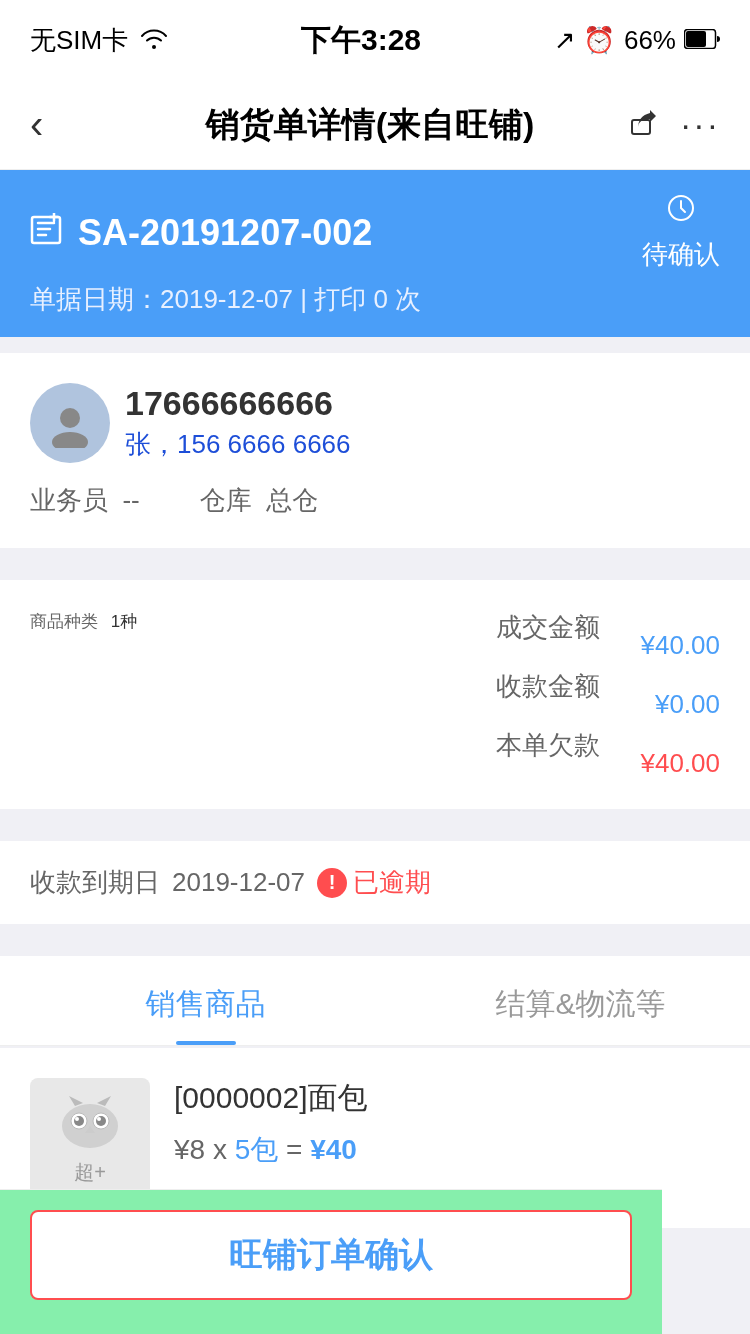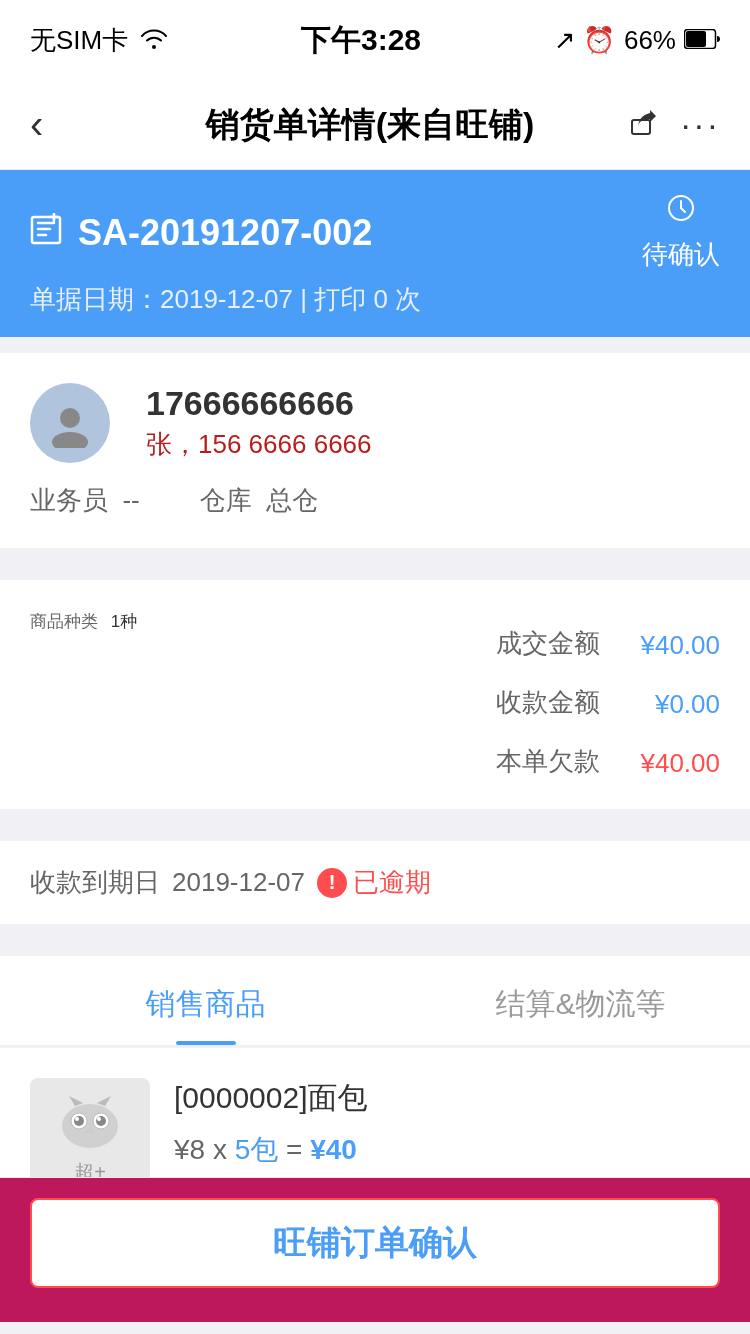--- a/index.html
+++ b/index.html
@@ -93,41 +93,41 @@
 
     
     .customer-section {
       background: #fff;
       padding: 30px;
       margin-top: 16px;
     }
     .customer-row {
       display: flex;
       align-items: center;
-      gap: 36px;
+      gap: 15px;
     }
     .avatar {
       width: 80px;
       height: 80px;
       border-radius: 50%;
       background: #b0c4de;
       display: flex;
       align-items: center;
       justify-content: center;
       font-size: 40px;
       color: #fff;
       flex-shrink: 0;
     }
     .customer-info h3 {
       font-size: 34px;
       font-weight: 600;
       color: #333;
     }
     .customer-sub {
-      color: #b91c1c;
+      color: #1d4ed8;
       font-size: 26px;
       margin-top: 4px;
     }
     .customer-meta {
       display: flex;
       gap: 60px;
       margin-top: 20px;
       font-size: 26px;
       color: #666;
     }
@@ -149,21 +149,21 @@
     .amounts-right {
       display: flex;
       flex-direction: column;
       gap: 8px;
       text-align: right;
     }
     .amount-row {
       display: flex;
       gap: 20px;
       justify-content: flex-end;
-      align-items: flex-end;
+      align-items: flex-start;
       font-size: 26px;
     }
     .amount-label { color: #666; }
     .amount-value { color: #4a9ef8; font-weight: 500; min-width: 100px; text-align: right; margin-top: 20px; }
     .amount-value.red { color: #ff4d4f; }
 
     
     .due-section {
       background: #fff;
       padding: 24px 30px;
@@ -272,23 +272,23 @@
 
     
     .content-spacer {
       height: 200px;
       background: #f0f0f5;
     }
 
     
     .bottom-bar {
       position: fixed;
-      bottom: 12px;
-      width: 750px;
-      background: #be185d;
+      bottom: 0;
+      width: 662px;
+      background: #86efac;
       padding: 20px 30px 34px;
       border-top: 1px solid #eee;
     }
     .confirm-btn {
       width: 100%;
       height: 90px;
       border: 2.5px solid #ff4d4f;
       border-radius: 8px;
       background: #fff;
       color: #4a9ef8;

